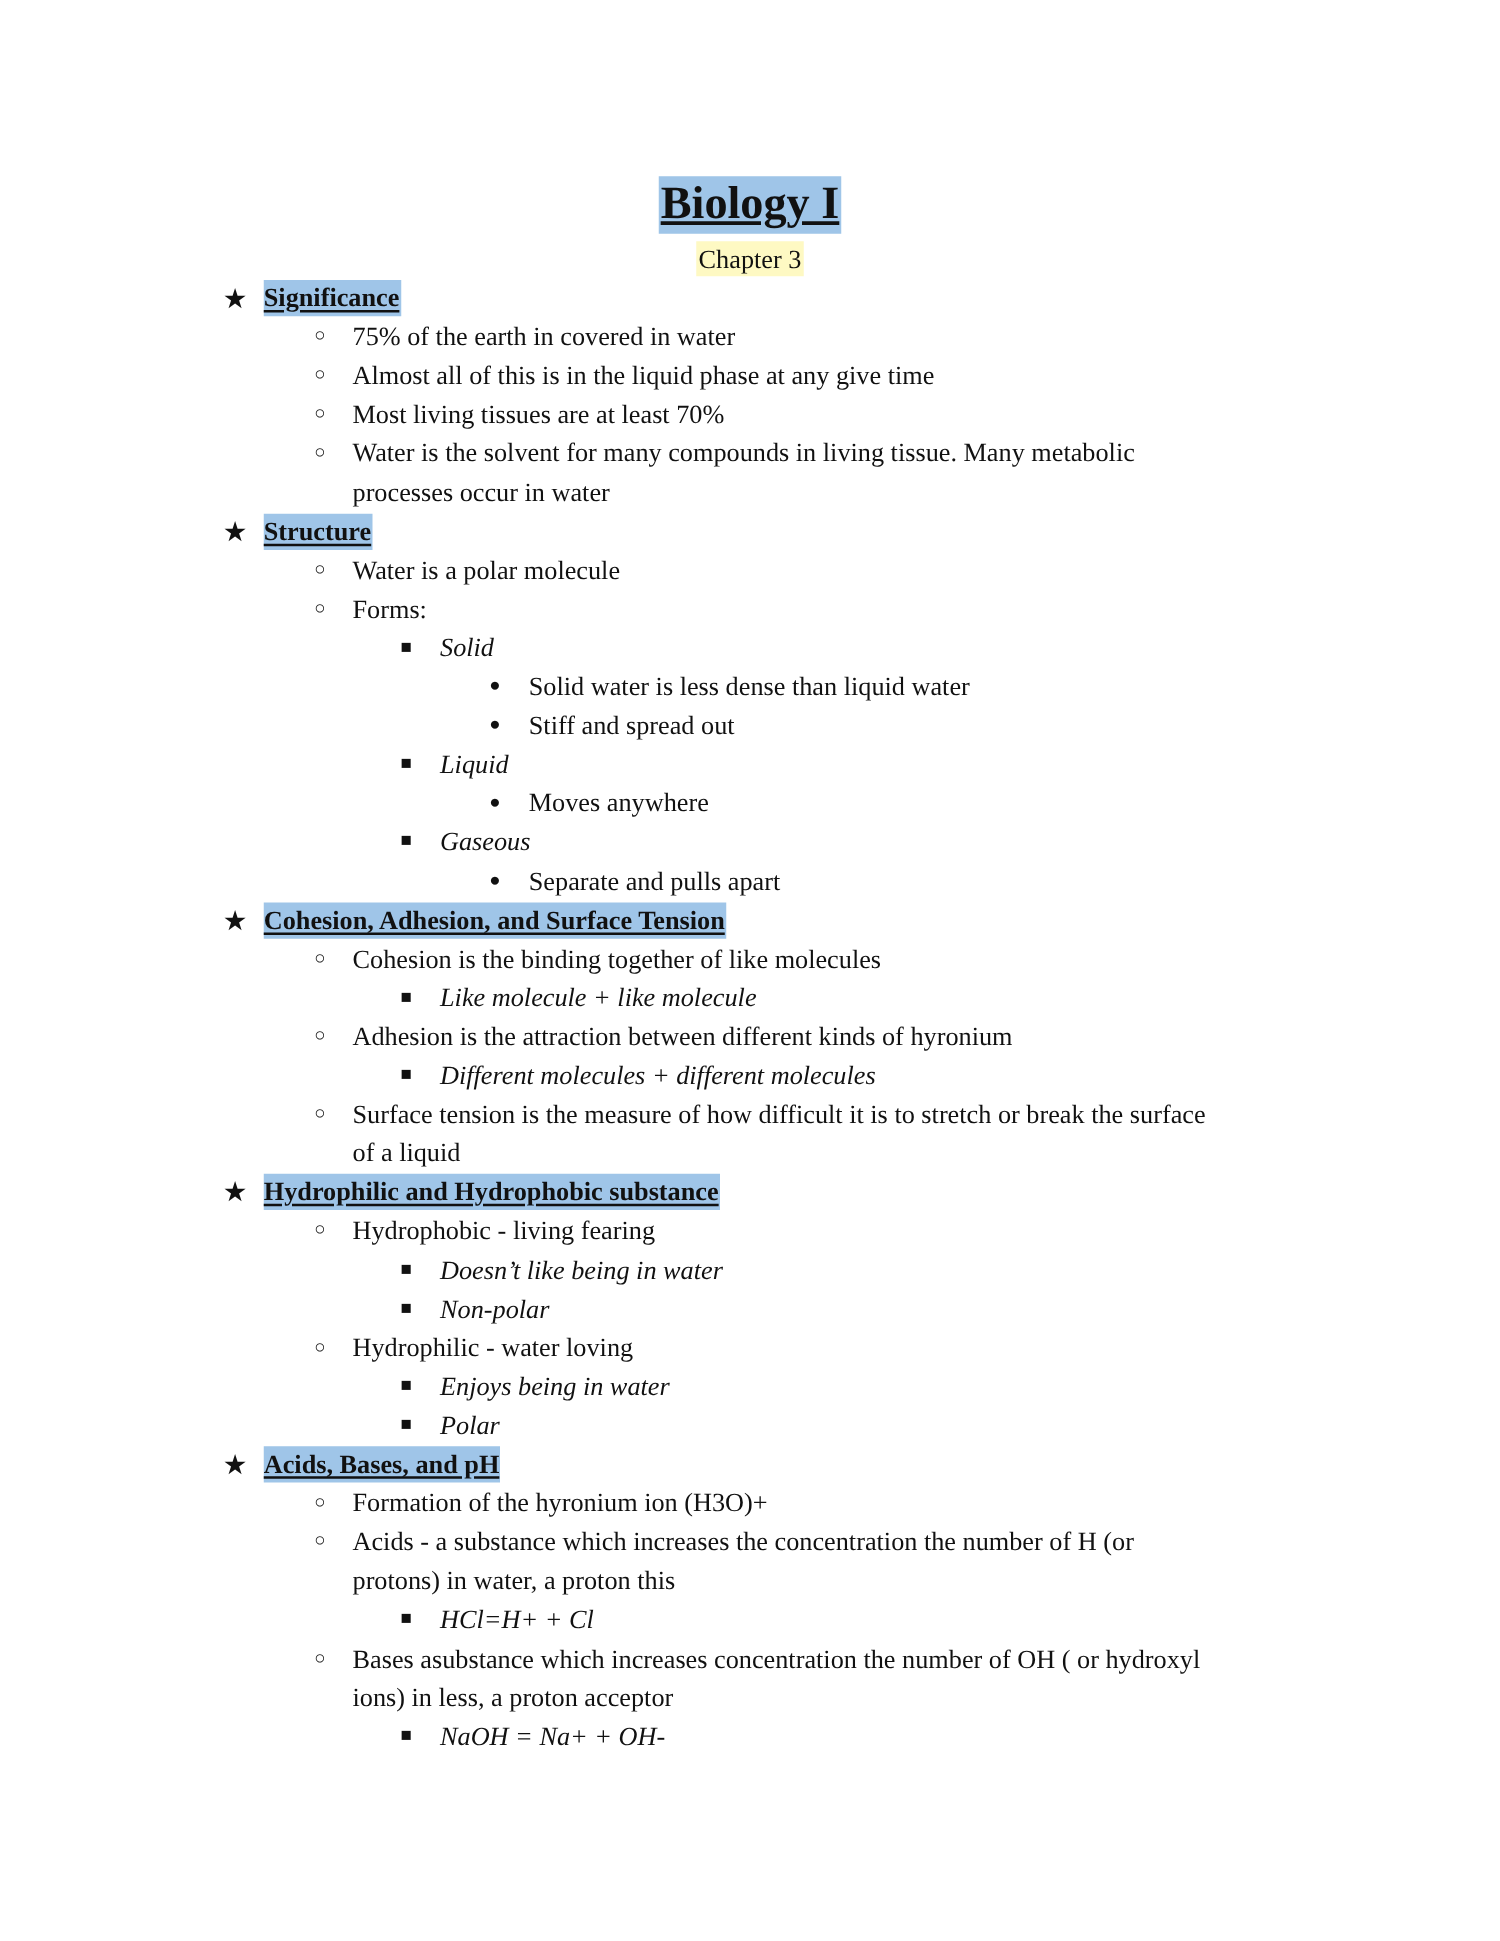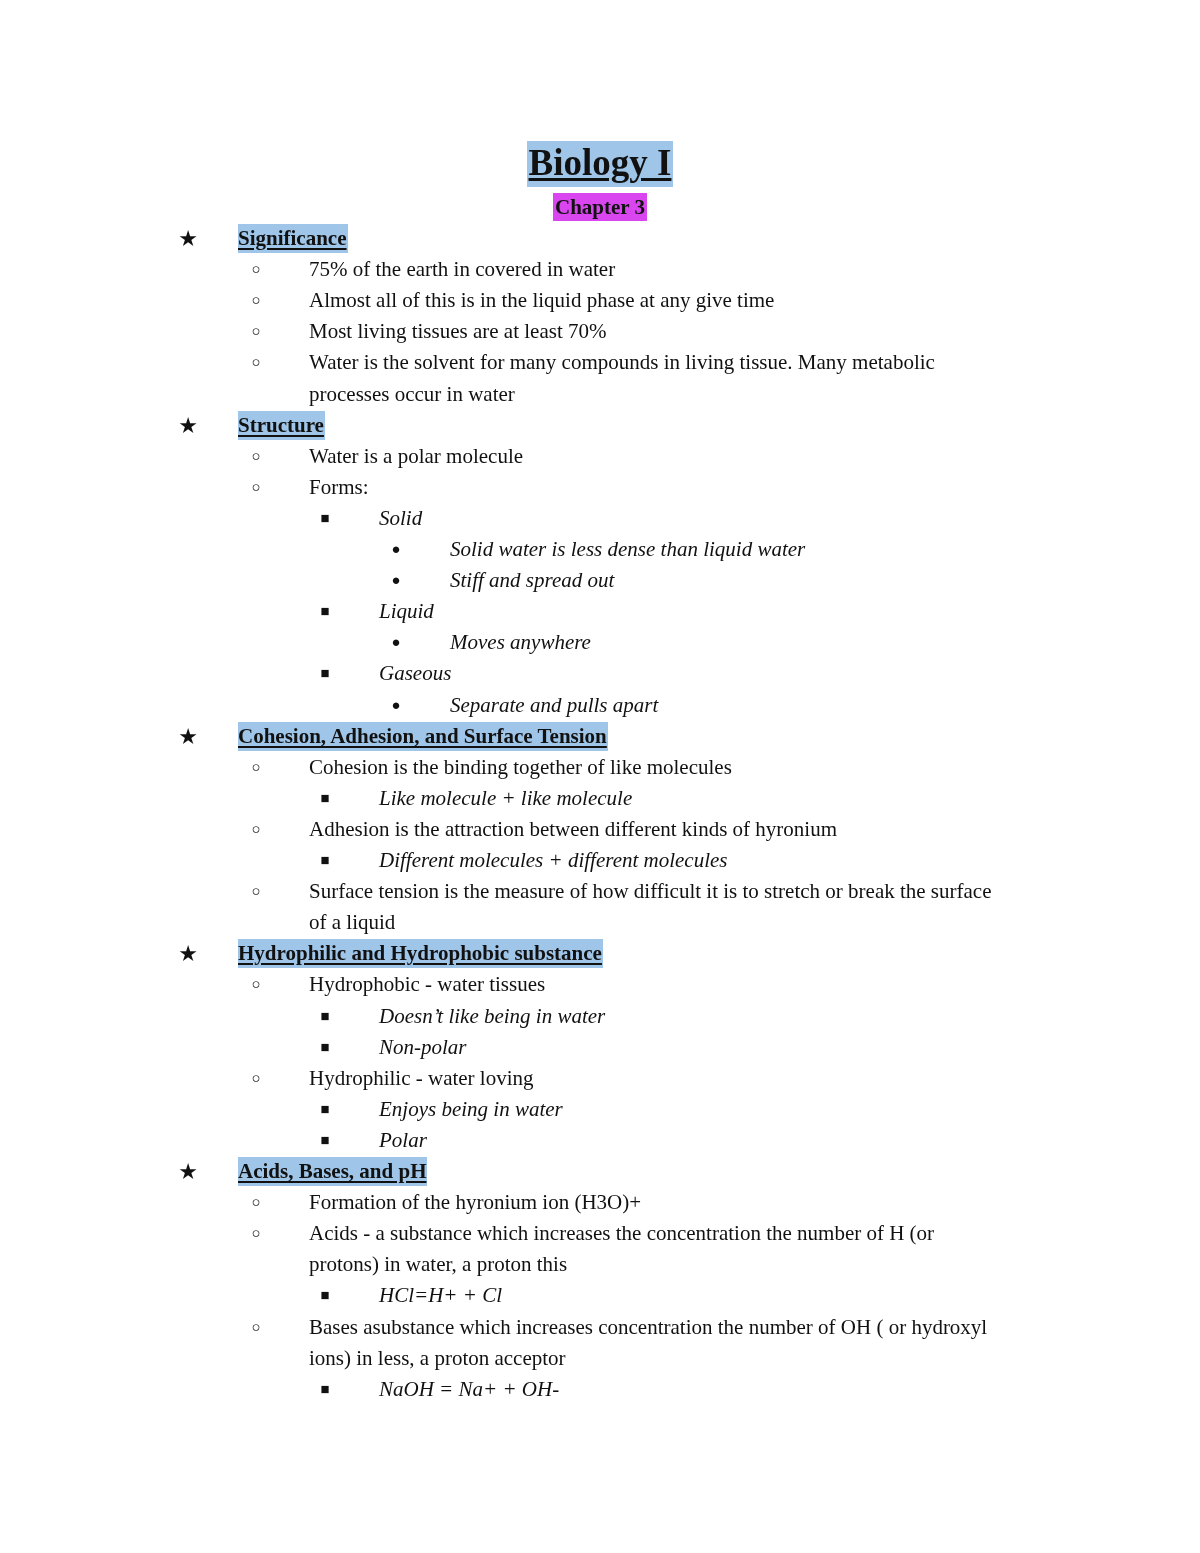--- a/index.html
+++ b/index.html
@@ -45,44 +45,42 @@
     .subtitle-wrap {
       position: absolute;
       top: 193px;
       left: 0;
       width: 1200px;
       text-align: center;
     }
     .subtitle {
       display: inline-block;
       font-size: 21px;
-      background: #d946ef;
+      background: #fef9c3;
       line-height: 28px;
       padding: 0 2px;
-      font-weight: bold;
     }
     .line {
       position: absolute;
       left: 0;
       height: 31px;
       line-height: 31px;
       font-size: 21px;
       white-space: nowrap;
     }
     .bullet {
       position: absolute;
       top: 0;
       display: inline-block;
       text-align: center;
     }
     .text {
       position: absolute;
       top: 0;
       white-space: nowrap;
-      margin-left: 27px;
     }
     
     .lvl0 .bullet { left: 176px; width: 24px; font-size: 22px; }
     .lvl0 .text {
       left: 211px;
       font-weight: bold;
       text-decoration: underline;
       text-decoration-thickness: 2px;
       text-underline-offset: 3px;
       background: #9fc5e8;
@@ -91,21 +89,21 @@
       padding-right: 1px;
     }
     
     .lvl1 .bullet { left: 248px; width: 16px; font-size: 15px; }
     .lvl1 .text { left: 282px; }
     
     .lvl2 .bullet { left: 317px; width: 16px; font-size: 15px; }
     .lvl2 .text { left: 352px; font-style: italic; }
     
     .lvl3 .bullet { left: 388px; width: 16px; font-size: 15px; }
-    .lvl3 .text { left: 423px; font-style: italic; }
+    .lvl3 .text { left: 423px; }
     
     .cont .text { left: 282px; }
   </style>
 </head>
 <body>
 
 <div class="page">
   <div class="title-wrap">
     <span class="title">Biology I</span>
   </div>
@@ -203,21 +201,21 @@
       </div>
       <div class="line cont" style="top: 907px;">
         <span class="text">of a liquid</span>
       </div>
       <div class="line lvl0" style="top: 938px;">
         <span class="bullet">★</span>
         <span class="text">Hydrophilic and Hydrophobic substance </span>
       </div>
       <div class="line lvl1" style="top: 969px;">
         <span class="bullet">○</span>
-        <span class="text">Hydrophobic - water tissues</span>
+        <span class="text">Hydrophobic - living fearing</span>
       </div>
       <div class="line lvl2" style="top: 1001px;">
         <span class="bullet">■</span>
         <span class="text">Doesn’t like being in water</span>
       </div>
       <div class="line lvl2" style="top: 1032px;">
         <span class="bullet">■</span>
         <span class="text">Non-polar</span>
       </div>
       <div class="line lvl1" style="top: 1063px;">

